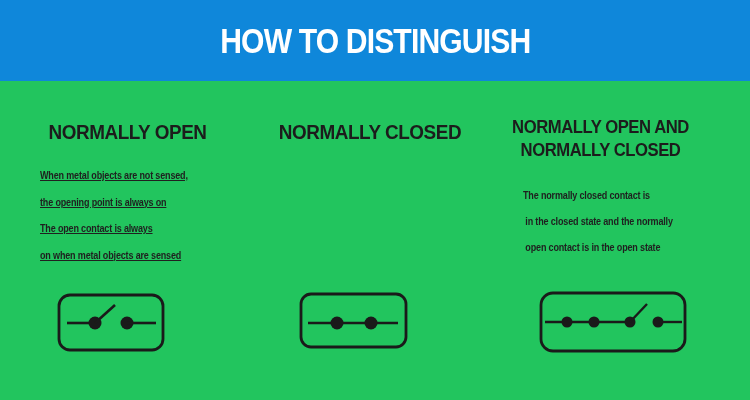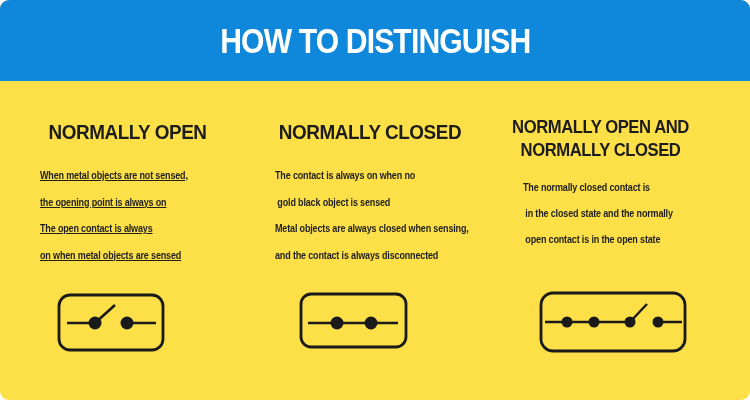--- a/index.html
+++ b/index.html
@@ -1,17 +1,17 @@
 <!DOCTYPE html>
 <html><head>
 <meta charset="utf-8">
 <style>
   html,body{margin:0;padding:0;}
   body{font-family:"Liberation Sans", sans-serif; background:#ffffff;}
-  .page{position:relative; width:750px; height:400px; background:#fde047; overflow:hidden;border-radius:9px;}
+  .page{position:relative; width:750px; height:400px; background:#22c55e; overflow:hidden;}
 
   .banner{position:absolute; left:0; top:0; width:750px; height:81px; background:#0f87da;
           display:flex; align-items:center; justify-content:center;}
   .banner h1{margin:0; color:#ffffff; font-size:35px; font-weight:700; letter-spacing:-1px;
              transform:scaleX(0.86); transform-origin:center; white-space:nowrap; line-height:1;}
 
   .col{position:absolute; top:0; height:336px; color:#202020;}
   .col h2{margin:0; font-size:21px; font-weight:700; text-align:center; line-height:25px;
           letter-spacing:-0.5px; transform:scaleX(0.9); transform-origin:center; white-space:pre-line;
           color:#1c1c1c;}
@@ -22,21 +22,21 @@
   .col1{left:20px; width:215px;}
   .col1 h2{margin-top:119px;}
   .col1 .body{padding-left:20px;text-decoration:underline;}
 
   .col2{left:265px; width:210px;}
   .col2 h2{margin-top:119px;}
   .col2 .body{padding-left:10px;}
 
   .col3{left:488px; width:225px;}
   .col3 h2{margin-top:115px; font-size:18.5px; line-height:23px;}
-  .col3 .body{margin-top:13px; padding-left:35px;}
+  .col3 .body{margin-top:21px; padding-left:35px;}
   .col3 .line{line-height:26px;}
 
   .symbol{position:absolute;}
   .sym1{left:57px; top:293px;}
   .sym2{left:299px; top:292px;}
   .sym3{left:539px; top:291px;}
   svg{display:block;}
 </style>
 </head>
 <body>
@@ -52,26 +52,20 @@
     <div class="body">
       <div class="line">When metal objects are not sensed,</div>
       <div class="line">the opening point is always on</div>
       <div class="line">The open contact is always</div>
       <div class="line">on when metal objects are sensed</div>
     </div>
   </section>
 
   <section class="col col2">
     <h2>NORMALLY CLOSED</h2>
-    <div class="body">
-      <div class="line">The contact is always on when no</div>
-      <div class="line"> gold black object is sensed</div>
-      <div class="line">Metal objects are always closed when sensing,</div>
-      <div class="line">and the contact is always disconnected</div>
-    </div>
   </section>
 
   <section class="col col3">
     <h2>NORMALLY OPEN AND
 NORMALLY CLOSED</h2>
     <div class="body">
       <div class="line">The normally closed contact is</div>
       <div class="line"> in the closed state and the normally</div>
       <div class="line"> open contact is in the open state</div>
     </div>

